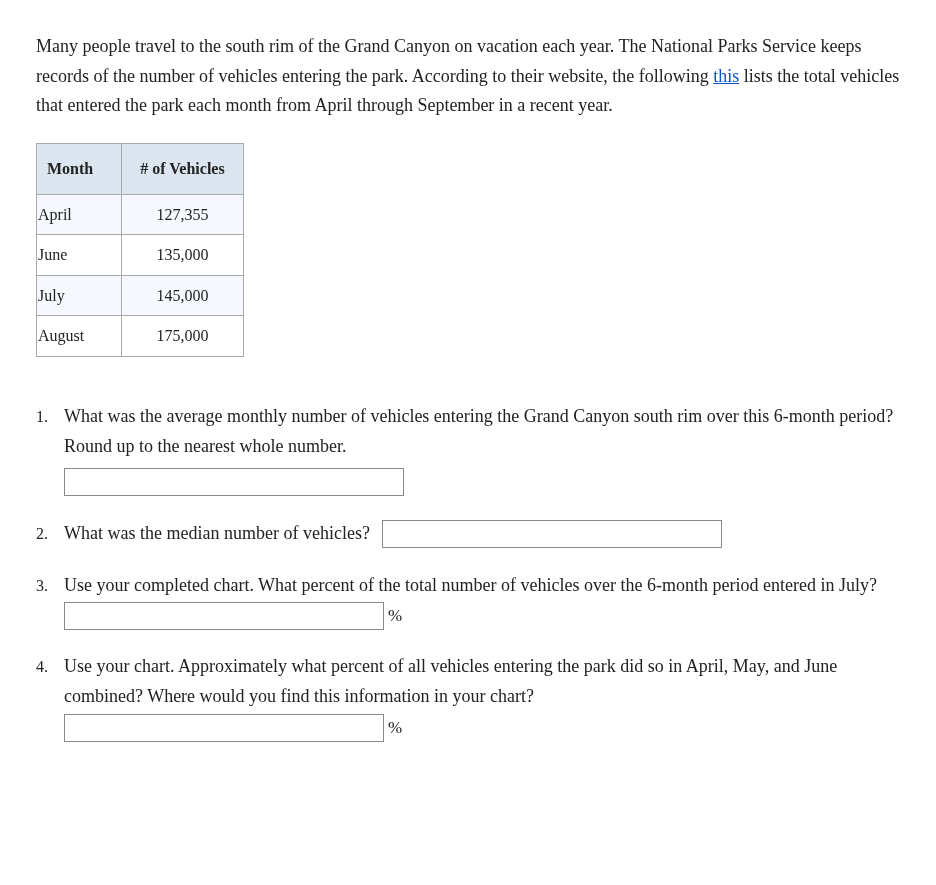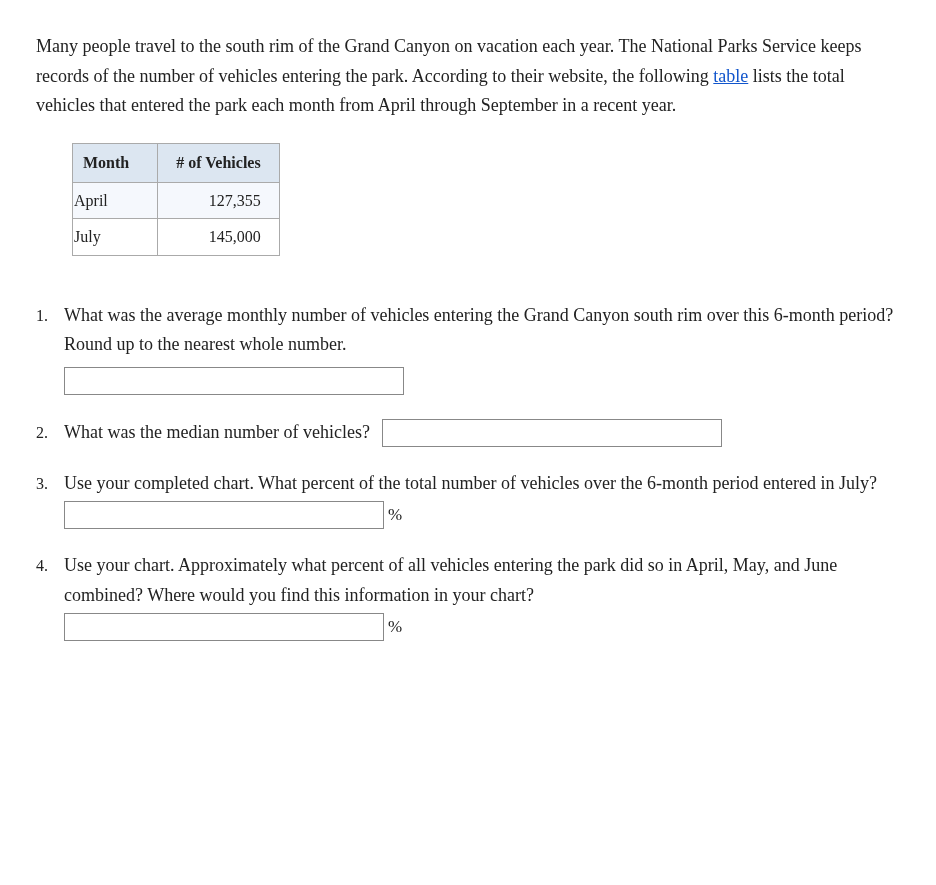--- a/index.html
+++ b/index.html
@@ -30,45 +30,44 @@
     }
 
     .table-container {
       margin-bottom: 28px;
       display: inline-block;
     }
 
     table {
       border-collapse: collapse;
       font-size: 16px;
-      margin-left: 36px;
     }
 
     table th {
       background-color: #dce6f1;
       font-weight: bold;
       border: 1px solid #aaa;
       padding: 6px 28px 6px 10px;
       text-align: left;
     }
 
     table th.vehicles-col {
       text-align: center;
-      padding: 6px 18px;
+      padding: 12px 18px;
     }
 
     table td {
       border: 1px solid #aaa;
       padding: 5px 1px;
       background: #fff;
     }
 
     table td.vehicles-val {
-      text-align: right;
-      padding: 1px 18px;
+      text-align: center;
+      padding: 7px 18px;
     }
 
     table tr:nth-child(odd) td {
       background-color: #f5f8fd;
     }
 
     table tr:nth-child(even) td {
       background-color: #fff;
     }
 
@@ -154,41 +153,49 @@
 
   </style>
 </head>
 <body>
 
 
 
 
 <p class="intro-text">
   <span>Many people travel to the south rim of the Grand Canyon on vacation each year. The National Parks Service keeps records of the number of vehicles entering the park. According to their website, the following</span>
-  <a href="#">table</a>
+  <a href="#">this</a>
   <span>lists the total vehicles that entered the park each month from April through September in a recent year.</span>
 </p>
 
 
 <div class="table-container">
   <table>
     <thead>
       <tr>
         <th>Month</th>
         <th class="vehicles-col"># of Vehicles</th>
       </tr>
     </thead>
     <tbody id="table-body">
     <tr>
           <td>April</td>
           <td class="vehicles-val">127,355</td>
         </tr>
         <tr>
+          <td>June</td>
+          <td class="vehicles-val">135,000</td>
+        </tr>
+        <tr>
           <td>July</td>
           <td class="vehicles-val">145,000</td>
+        </tr>
+        <tr>
+          <td>August</td>
+          <td class="vehicles-val">175,000</td>
         </tr>
       </tbody>
   </table>
 </div>
 
 
 <div class="questions">
 
   <div class="question">
     <div class="question-row">

